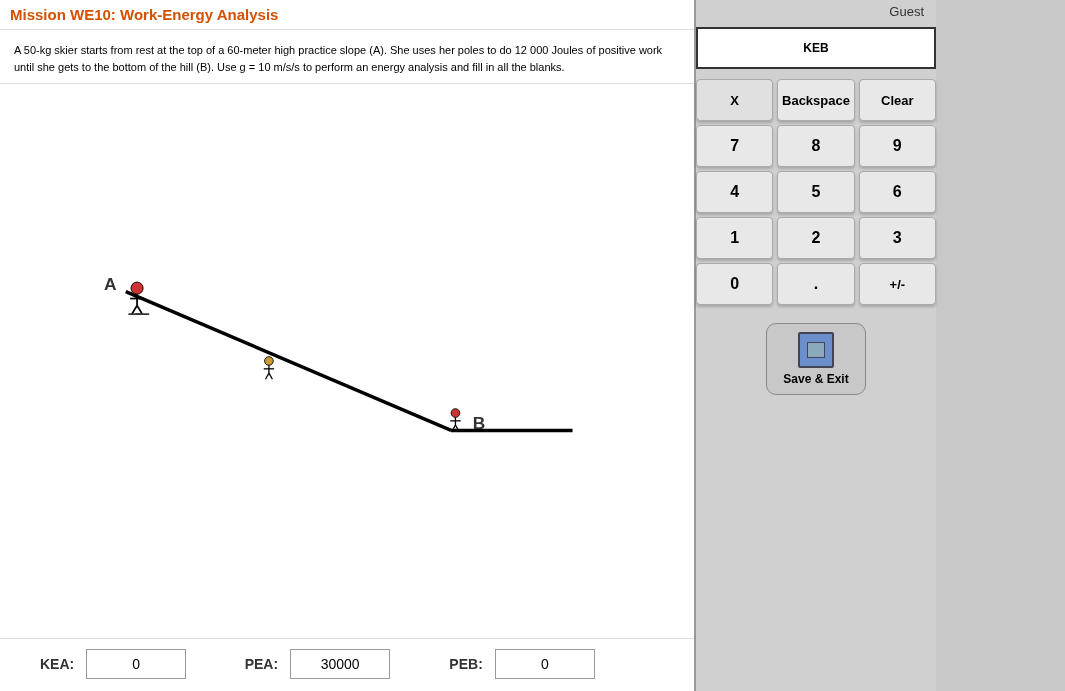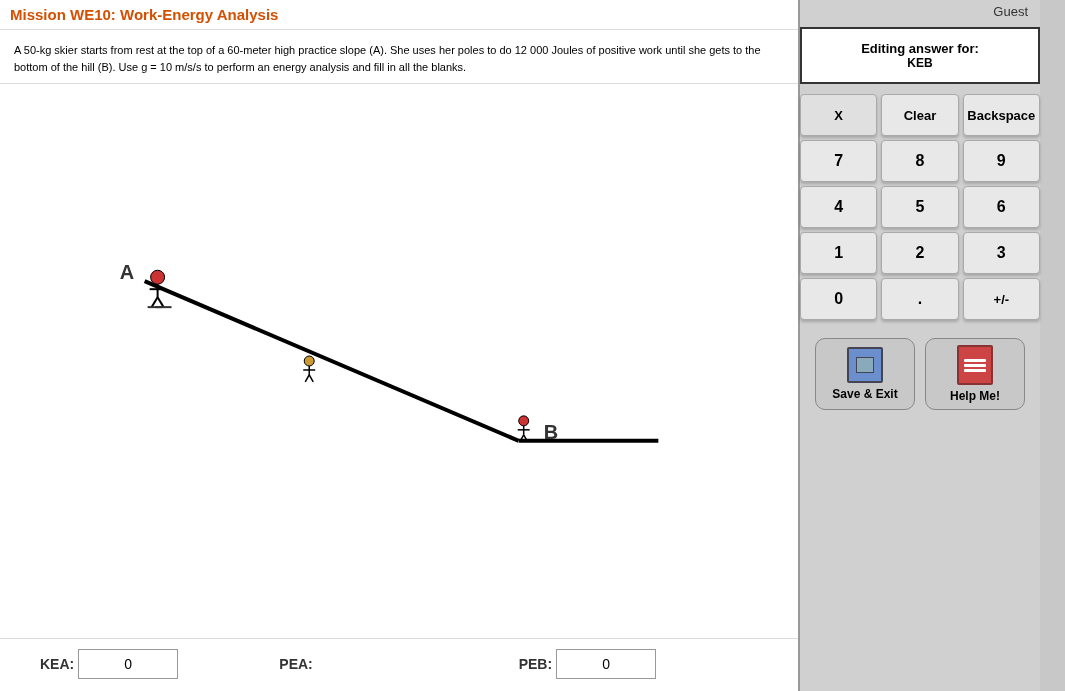--- a/index.html
+++ b/index.html
@@ -7,21 +7,21 @@
       font-family: Arial, sans-serif;
       background: #c8c8c8;
       width: 1065px;
       height: 691px;
       overflow: hidden;
       display: flex;
     }
 
     
     .left-panel {
-      width: 800px;
+      width: 696px;
       background: #fff;
       display: flex;
       flex-direction: column;
       border-right: 2px solid #999;
     }
 
     .mission-title {
       color: #d45000;
       font-weight: bold;
       font-size: 15px;
@@ -57,21 +57,21 @@
       padding: 10px 40px 12px 40px;
       gap: 0;
       background: #fff;
       border-top: 1px solid #ddd;
       align-items: center;
     }
 
     .field-group {
       display: flex;
       align-items: center;
-      gap: 4px;
+      gap: 12px;
       flex: 1;
     }
 
     .field-label {
       font-size: 14px;
       font-weight: bold;
       color: #333;
       white-space: nowrap;
     }
 
@@ -281,44 +281,44 @@
     </svg>
   </div>
 
   <div class="energy-fields">
     <div class="field-group">
       <span class="field-label">KEA:</span>
       <input class="field-input" type="text" value="0" readonly="" style="">
     </div>
     <div class="field-group">
       <span class="field-label">PEA:</span>
+      <input class="field-input" type="text" value="30000" readonly="" style="">
     </div>
     <div class="field-group">
       <span class="field-label">PEB:</span>
       <input class="field-input" type="text" value="0" readonly="" style="">
     </div>
   </div>
 
 </div>
 
 <div class="right-panel">
 
   <div class="guest-label">Guest</div>
 
   <div class="editing-box">
-    <div class="editing-for">Editing answer for:</div>
     <div class="editing-val">KEB</div>
   </div>
 
   <div class="keypad">
 
     <div class="keypad-row">
       <button class="key-btn x-btn special">X</button>
+      <button class="key-btn special">Backspace</button>
       <button class="key-btn special">Clear</button>
-      <button class="key-btn special">Backspace</button>
     </div>
 
     <div class="keypad-row">
       <button class="key-btn">7</button>
       <button class="key-btn">8</button>
       <button class="key-btn">9</button>
     </div>
 
     <div class="keypad-row">
       <button class="key-btn">4</button>
@@ -337,23 +337,15 @@
       <button class="key-btn">.</button>
       <button class="key-btn special">+/-</button>
     </div>
   </div>
 
   <div class="bottom-buttons">
     <button class="bottom-btn">
       <div class="save-icon"></div>
       <span>Save &amp; Exit</span>
     </button>
-    <button class="bottom-btn">
-      <div class="help-book">
-        <div class="help-book-line"></div>
-        <div class="help-book-line"></div>
-        <div class="help-book-line"></div>
-      </div>
-      <span>Help Me!</span>
-    </button>
   </div>
 
 </div>
 
 </body></html>

